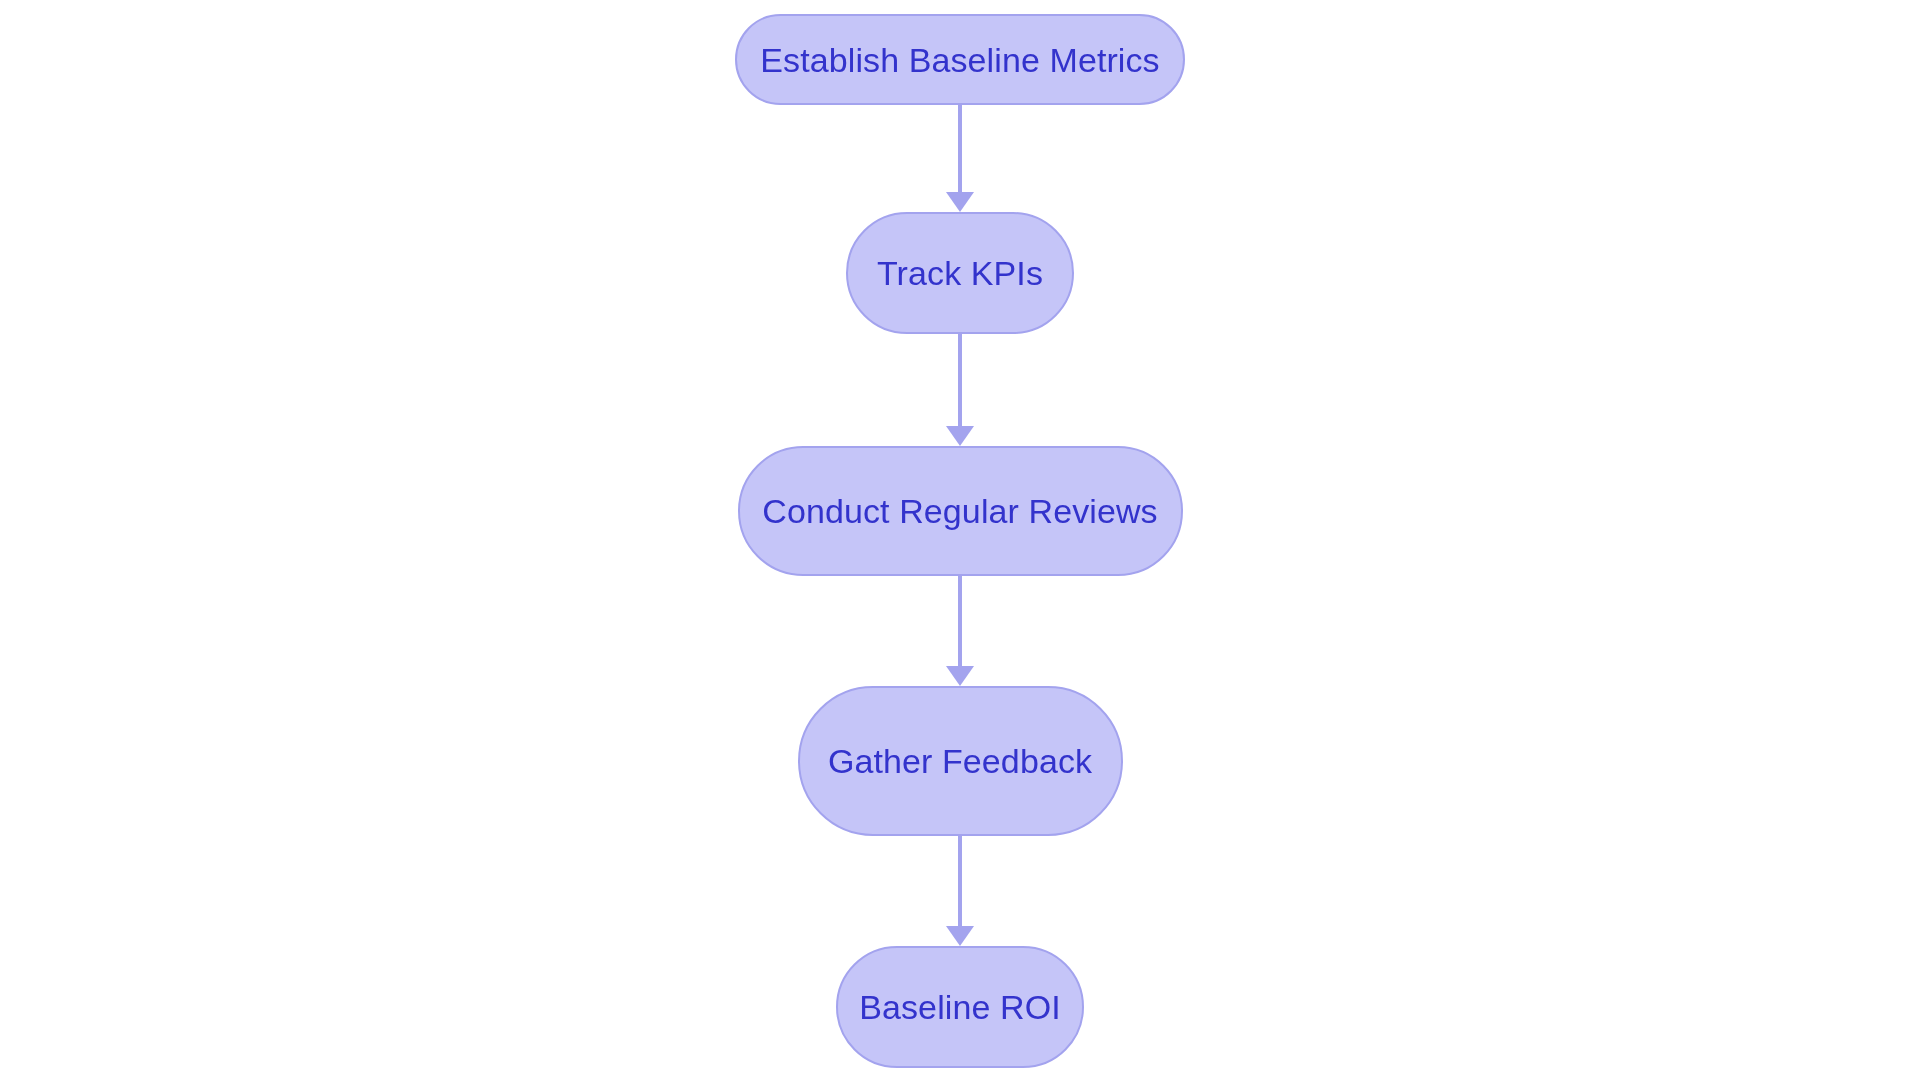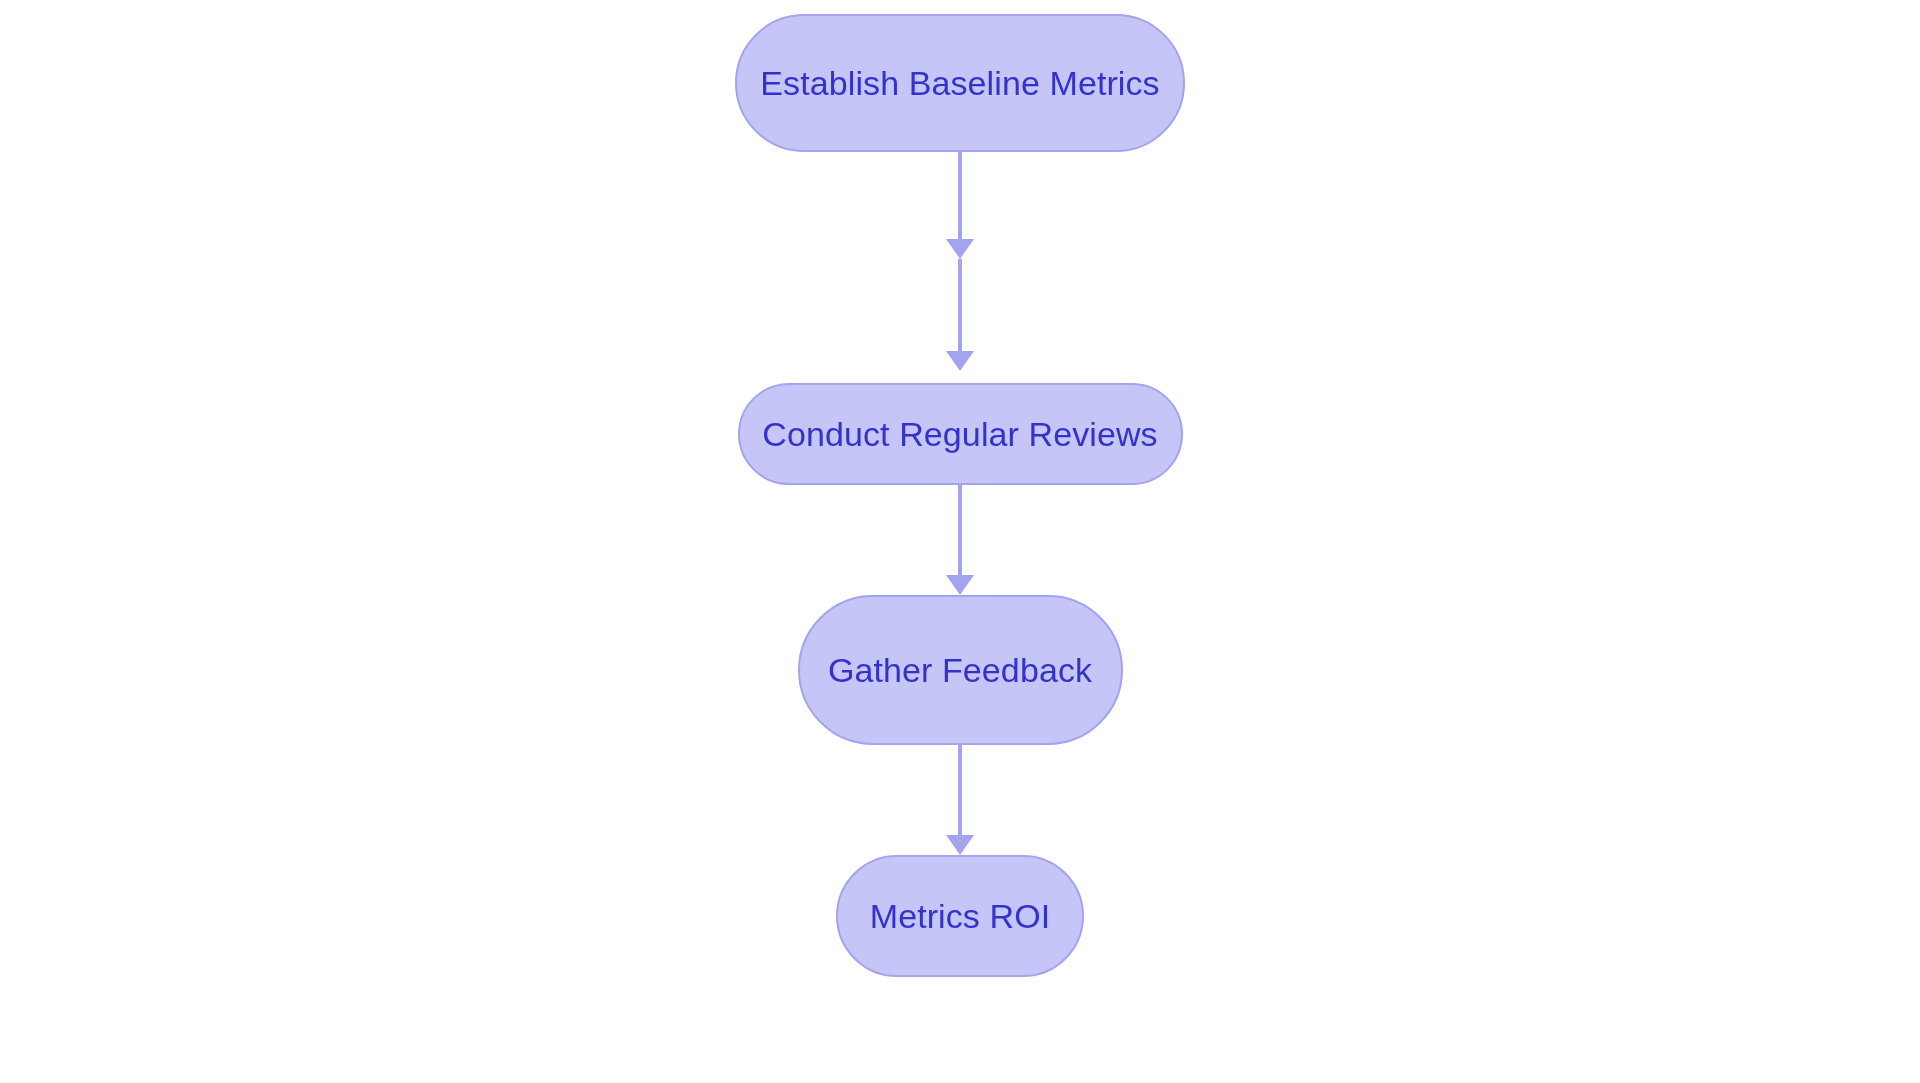--- a/index.html
+++ b/index.html
@@ -68,51 +68,54 @@
     border-top: 20px solid #a3a3ee;
     flex: 0 0 auto;
   }
 </style>
 </head>
 <body>
 
 <div id="flowchart-canvas">
   <div class="flow-column" style="padding-top: 14px;">
 
-    <div class="flow-node" id="n1" style="width: 450px; height: 138px;">
+    <div class="flow-node" id="n1" style="width: 450px; height: 91px;">
       <span class="node-label">Establish Baseline Metrics</span>
     </div>
 
     <div class="flow-connector" id="c1" style="height: 107px;">
       <div class="connector-line"></div>
       <div class="connector-head"></div>
     </div>
 
+    <div class="flow-node" id="n2" style="width: 228px; height: 122px;">
+      <span class="node-label">Track KPIs</span>
+    </div>
 
     <div class="flow-connector" id="c2" style="height: 112px;">
       <div class="connector-line"></div>
       <div class="connector-head"></div>
     </div>
 
-    <div class="flow-node" id="n3" style="width: 445px; height: 102px; margin-top: 12px;">
+    <div class="flow-node" id="n3" style="width: 445px; height: 130px;">
       <span class="node-label">Conduct Regular Reviews</span>
     </div>
 
     <div class="flow-connector" id="c3" style="height: 110px;">
       <div class="connector-line"></div>
       <div class="connector-head"></div>
     </div>
 
     <div class="flow-node" id="n4" style="width: 325px; height: 150px;">
       <span class="node-label">Gather Feedback</span>
     </div>
 
     <div class="flow-connector" id="c4" style="height: 110px;">
       <div class="connector-line"></div>
       <div class="connector-head"></div>
     </div>
 
     <div class="flow-node" id="n5" style="width: 248px; height: 122px;">
-      <span class="node-label">Metrics ROI</span>
+      <span class="node-label">Baseline ROI</span>
     </div>
 
   </div>
 </div>
 
 </body></html>

